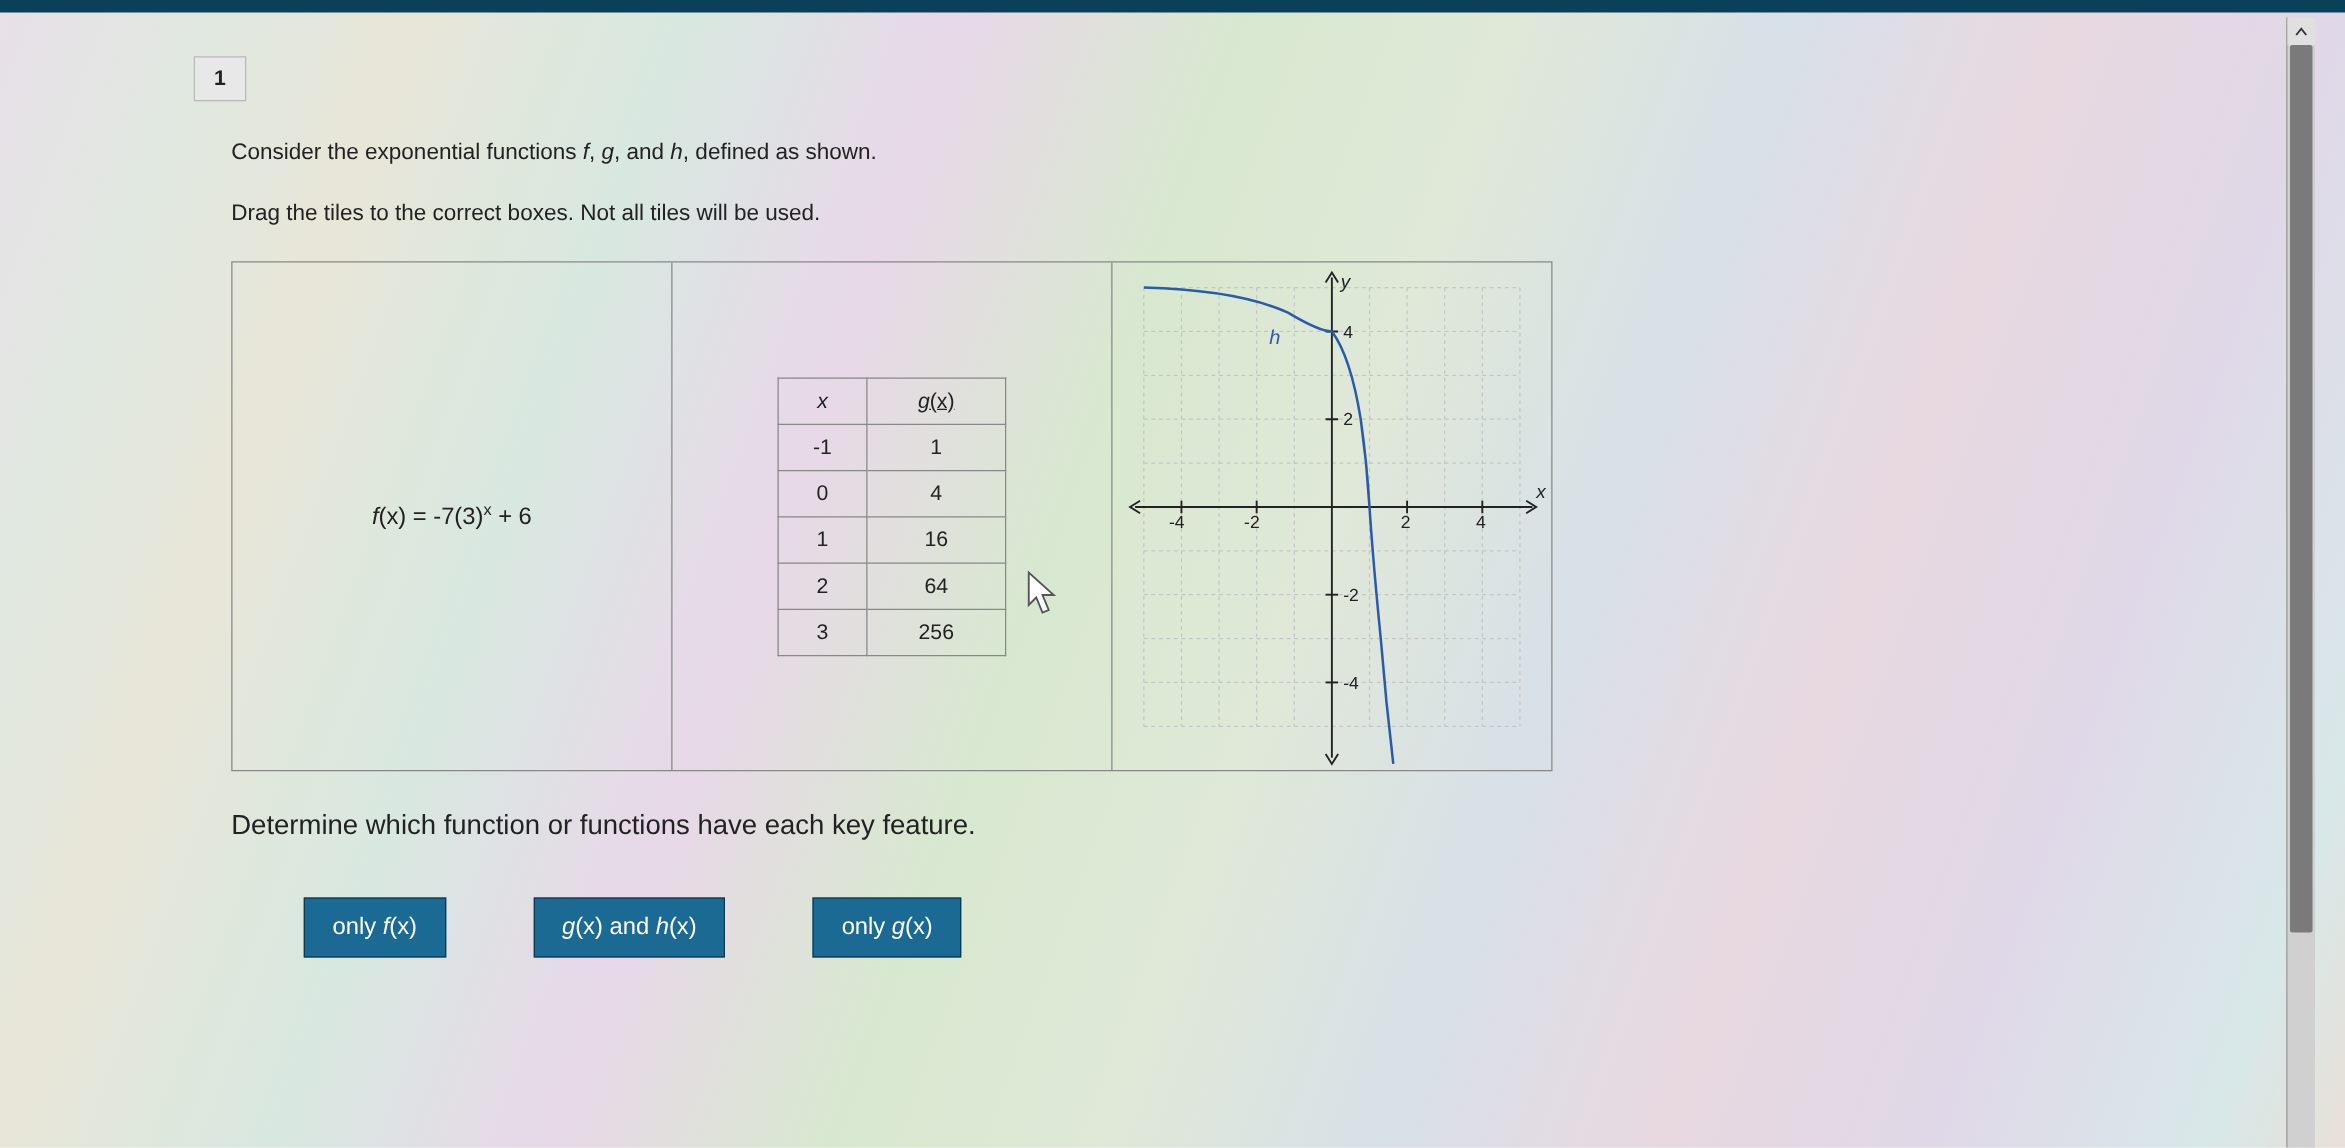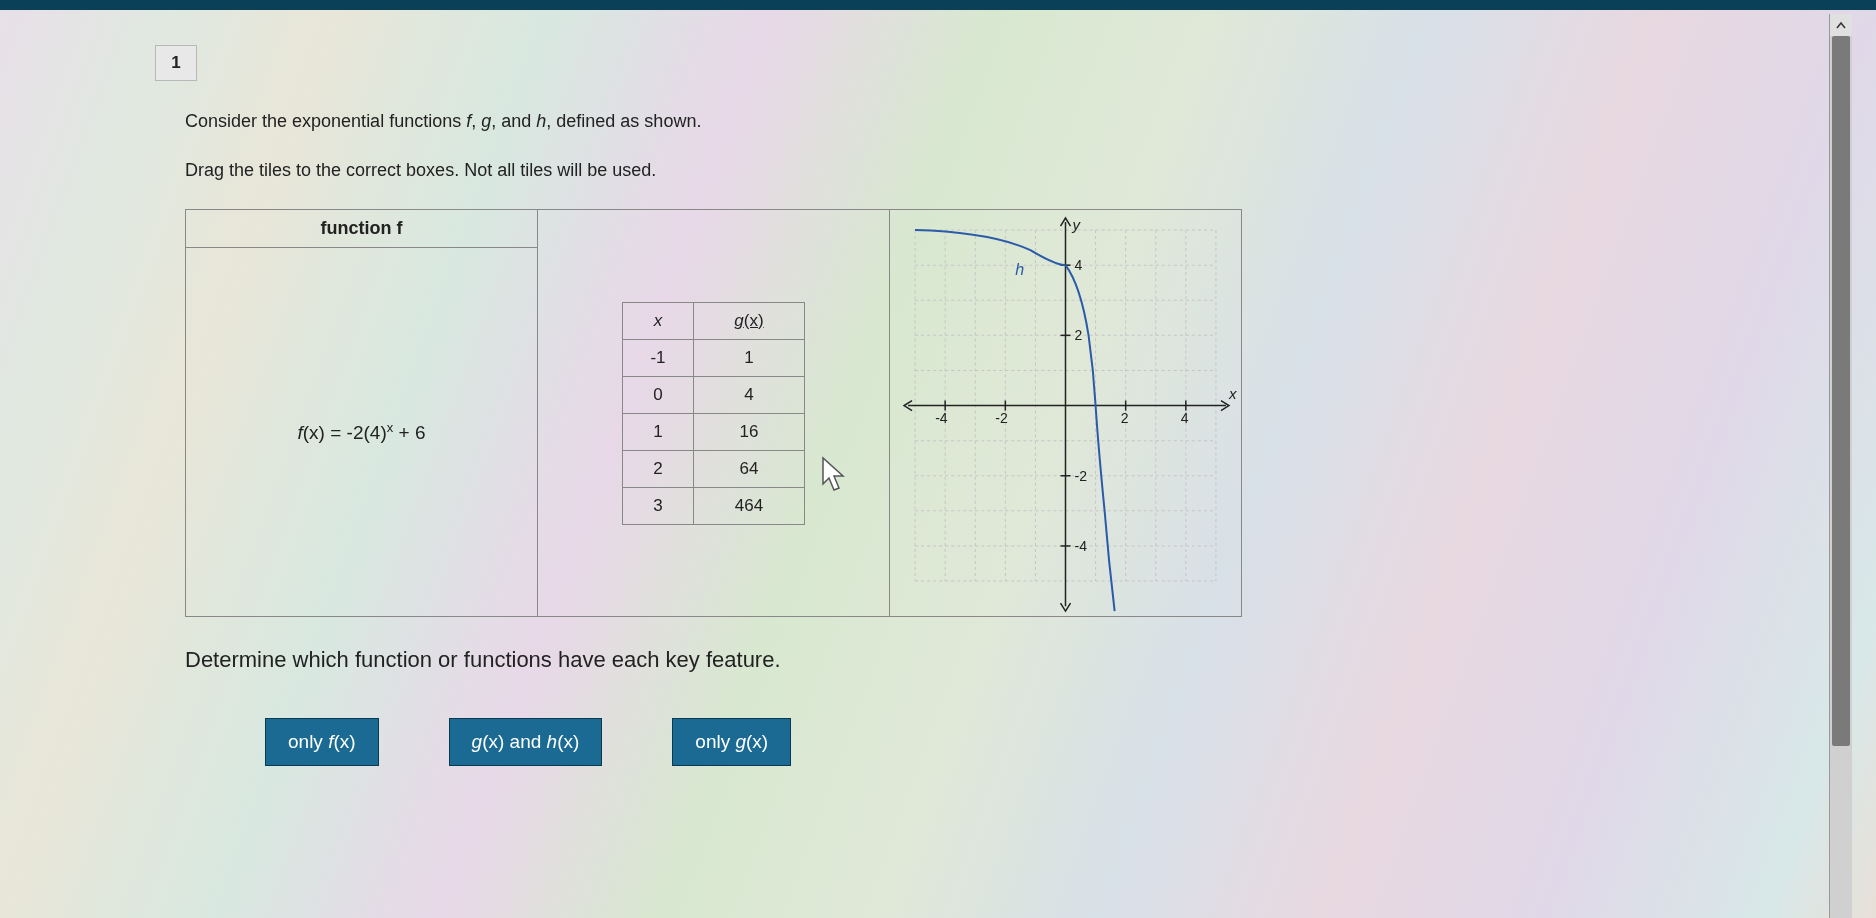--- a/index.html
+++ b/index.html
@@ -112,21 +112,21 @@
     font-size: 22px;
     color: #222;
     margin-top: 30px;
     margin-left: 30px;
   }
 
   .tiles {
     display: flex;
     gap: 70px;
     margin-top: 45px;
-    margin-left: 110px;
+    margin-left: 88px;
   }
   .tile {
     background: #1b6a94;
     color: #fff;
     font-size: 19px;
     padding: 12px 22px;
     border: 1px solid #0a3a52;
     cursor: move;
     white-space: nowrap;
   }
@@ -182,26 +182,23 @@
     <span>Consider the exponential functions </span><span class="fi">f</span><span>, </span><span class="fi">g</span><span>, and </span><span class="fi">h</span><span>, defined as shown.</span>
   </div>
 
   <div class="instr">
     <span>Drag the tiles to the correct boxes. Not all tiles will be used.</span>
   </div>
 
   <div class="func-table">
 
     <div class="func-col">
-      <div class="func-head">
-        <span>function f</span>
-      </div>
       <div class="func-body">
         <div class="formula">
-          <span class="fi">f</span><span>(x) = -2(4)</span><sup>x</sup><span> + 6</span>
+          <span class="fi">f</span><span>(x) = -7(3)</span><sup>x</sup><span> + 6</span>
         </div>
       </div>
     </div>
 
     <div class="func-col">
       <div class="func-body">
         <table class="gtable">
           <tbody>
               <tr>
             <th class="xcol hx">x</th>
@@ -218,21 +215,21 @@
           <tr>
                 <td>1</td>
                 <td>16</td>
               </tr>
           <tr>
                 <td>2</td>
                 <td>64</td>
               </tr>
           <tr>
                 <td>3</td>
-                <td>464</td>
+                <td>256</td>
               </tr>
         </tbody>
           </table>
       </div>
     </div>
 
     <div class="func-col">
       <div class="func-body">
         <svg class="graph" viewBox="0 0 350 405">
 

